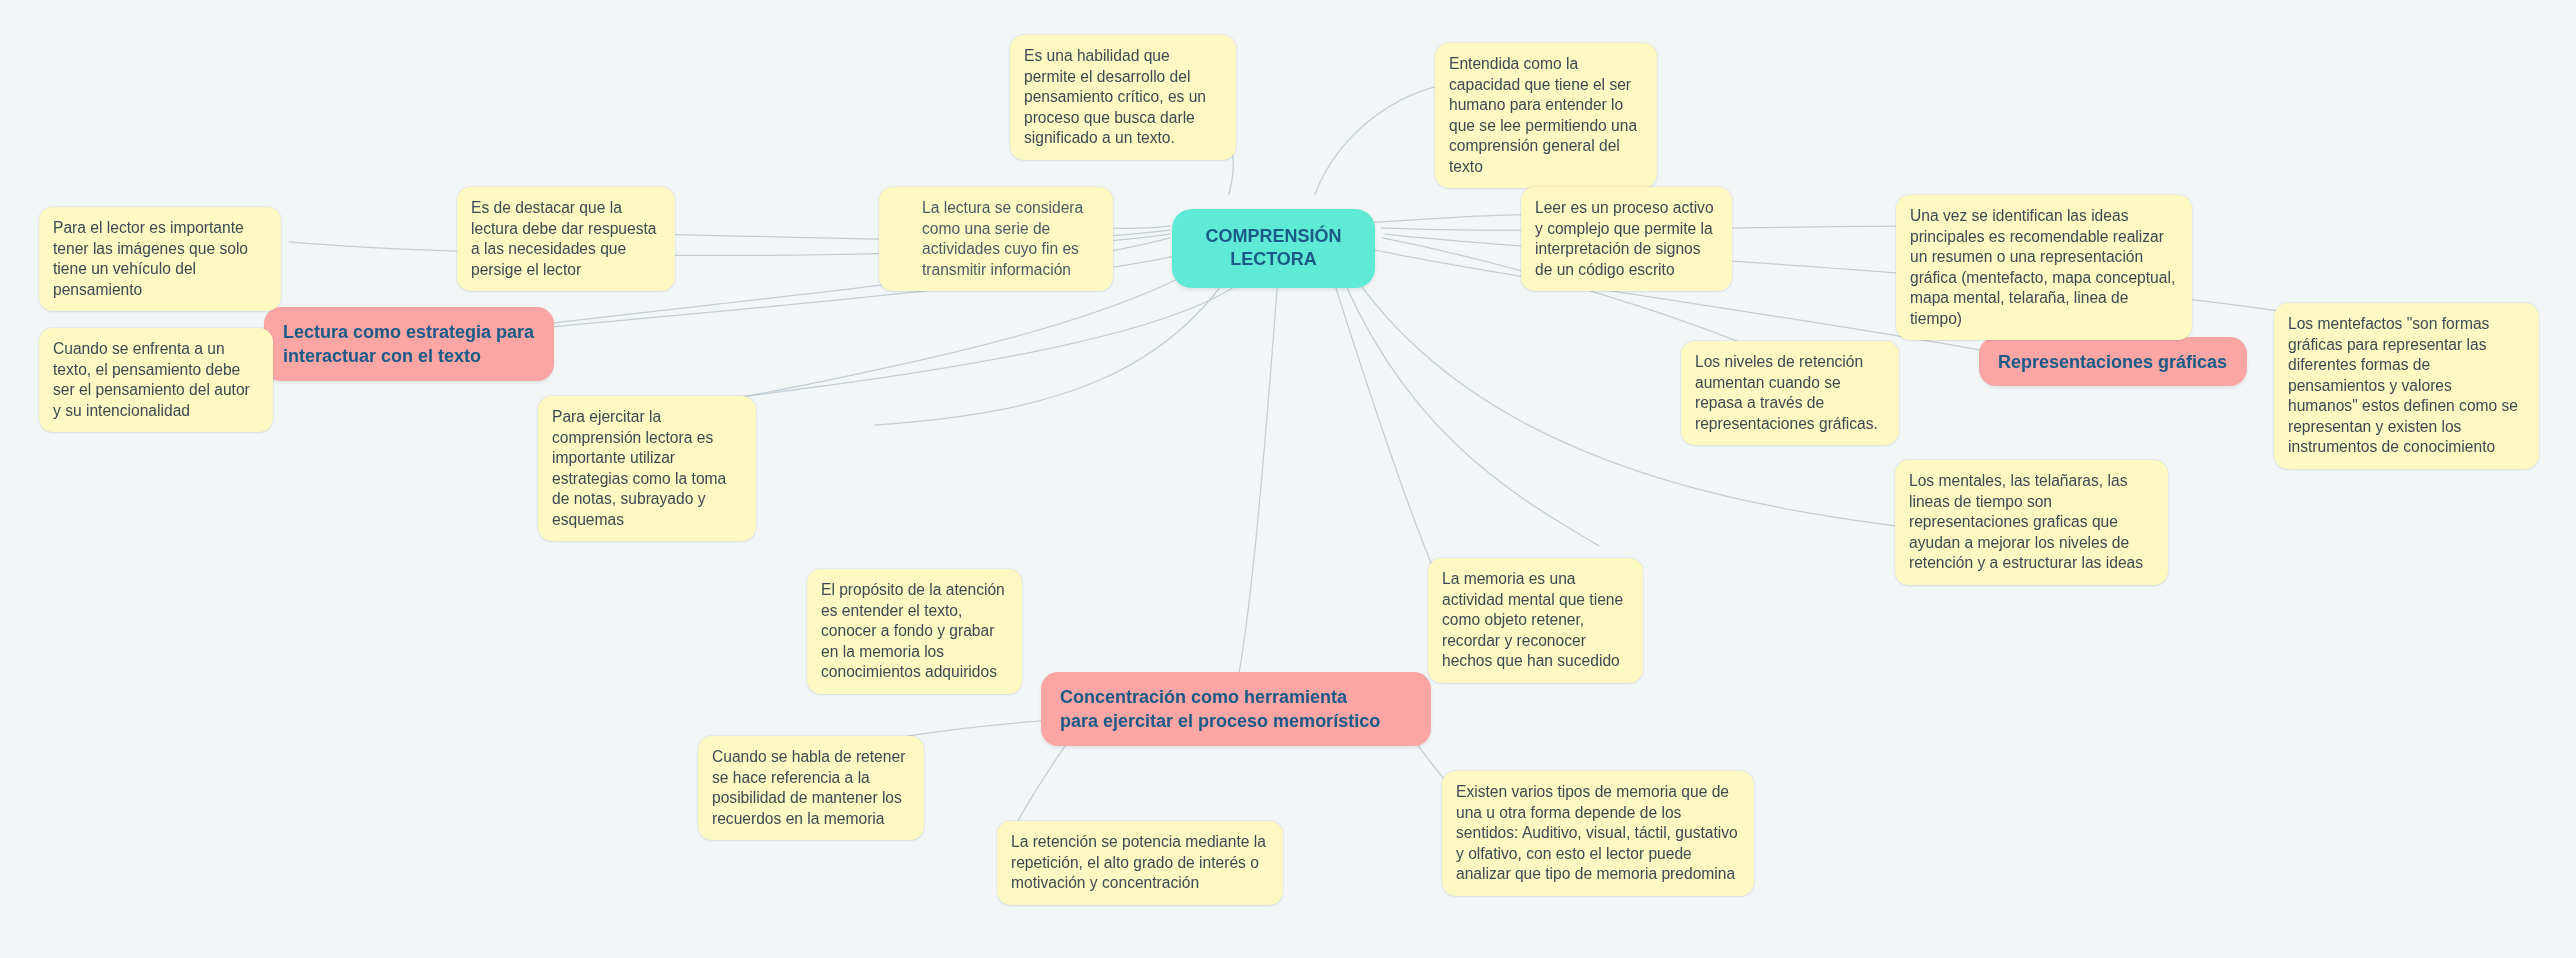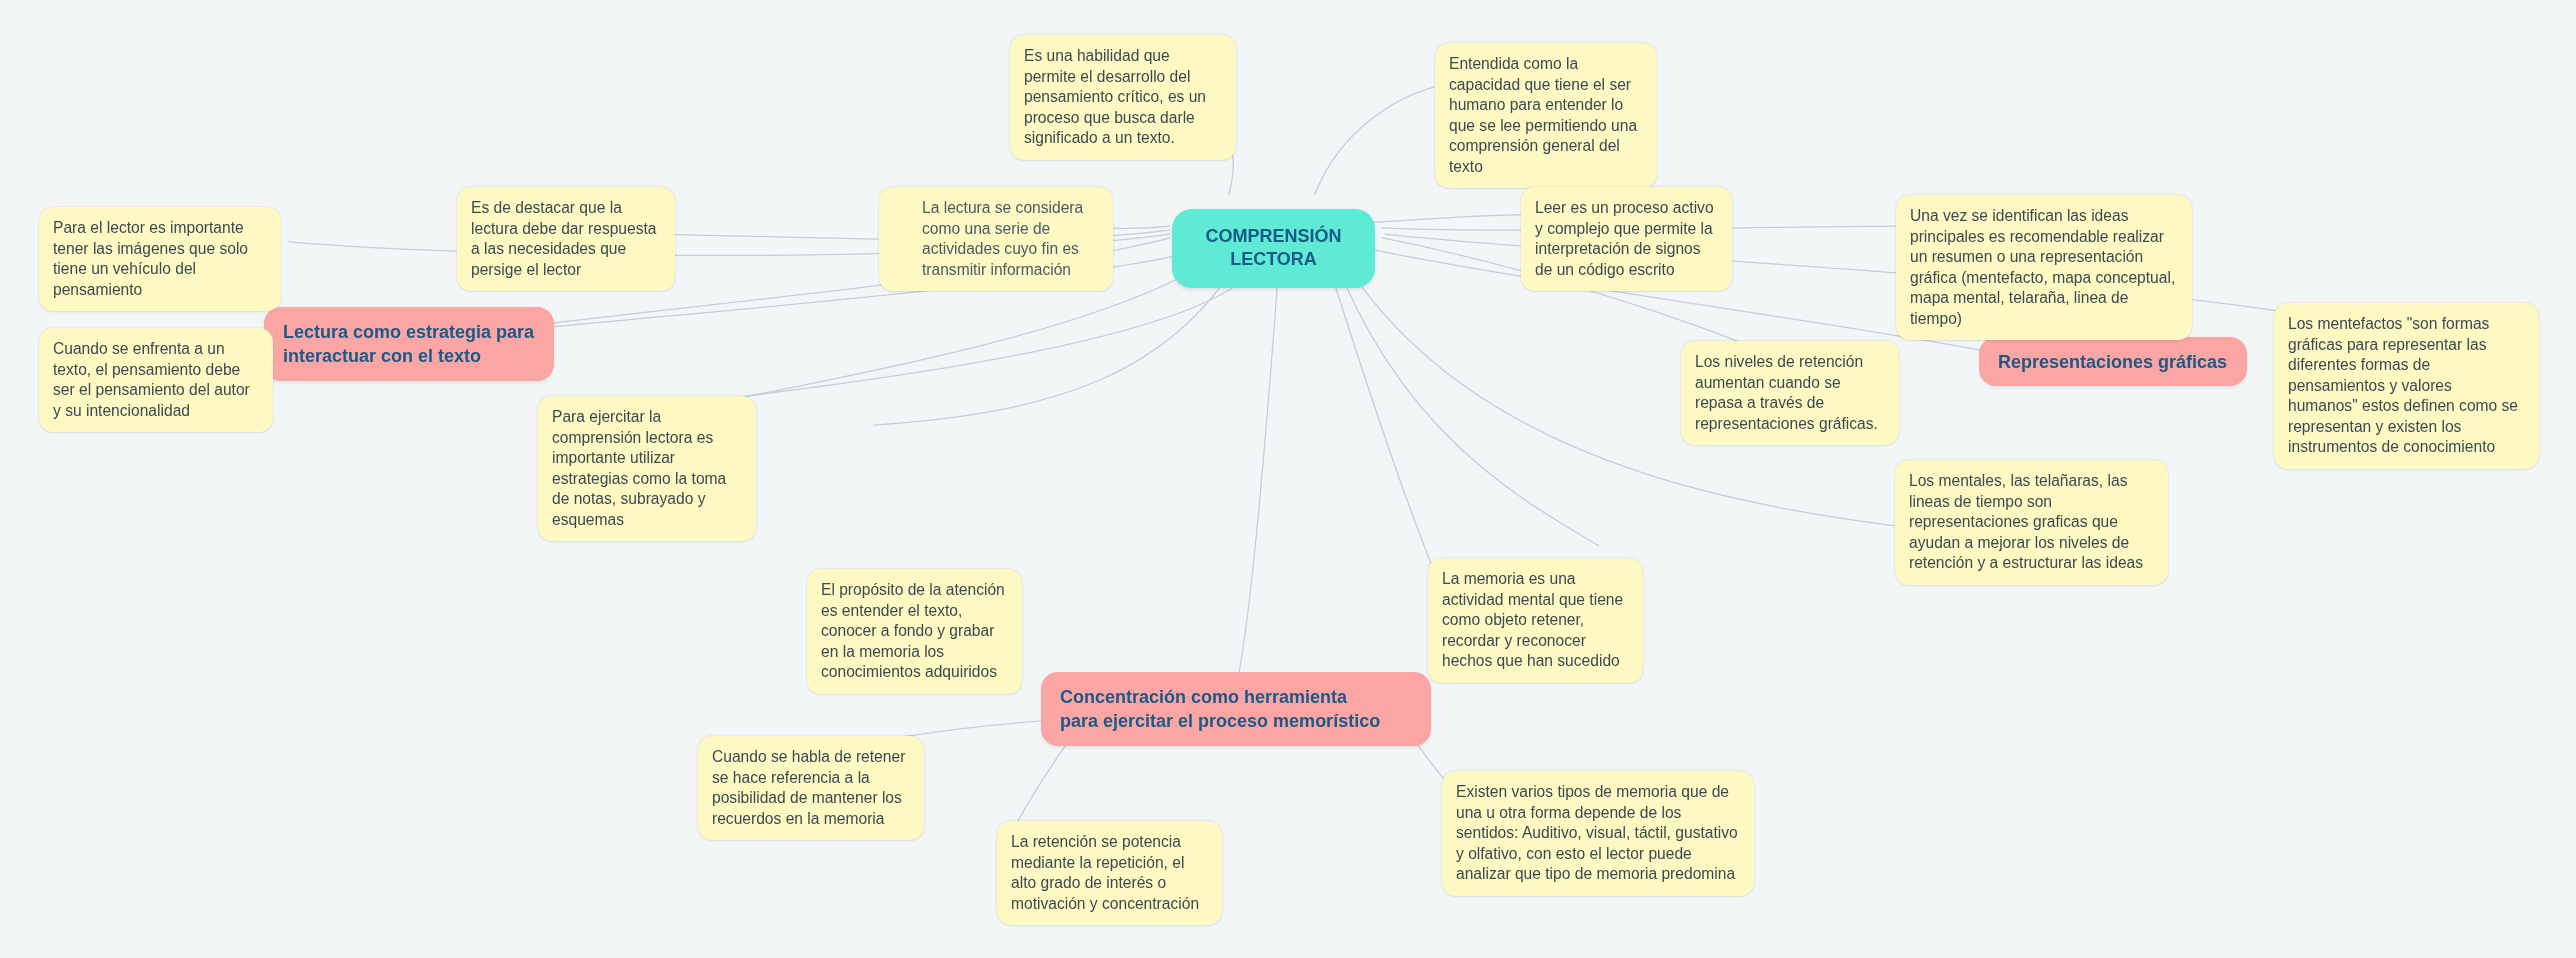--- a/index.html
+++ b/index.html
@@ -138,18 +138,18 @@
   <div class="node" style="left:538px; top:396px; width:218px;">Para ejercitar la comprensión lectora es importante utilizar estrategias como la toma de notas, subrayado y esquemas</div>
 
   <div class="node" style="left:1895px; top:460px; width:273px;">Los mentales, las telañaras, las lineas de tiempo son representaciones graficas que ayudan a mejorar los niveles de retención y a estructurar las ideas</div>
 
   <div class="node" style="left:807px; top:555px; width:215px;margin-top:14px;">El propósito de la atención es entender el texto, conocer a fondo y grabar en la memoria los conocimientos adquiridos</div>
 
   <div class="node" style="left:1428px; top:558px; width:215px;">La memoria es una actividad mental que tiene como objeto retener, recordar y reconocer hechos que han sucedido</div>
 
   <div class="node" style="left:698px; top:736px; width:226px;">Cuando se habla de retener se hace referencia a la posibilidad de mantener los recuerdos en la memoria</div>
 
-  <div class="node" style="left:997px; top:821px; width:225px;">La retención se potencia mediante la repetición, el alto grado de interés o motivación y concentración</div>
+  <div class="node" style="left:997px; top:821px; width:286px;">La retención se potencia mediante la repetición, el alto grado de interés o motivación y concentración</div>
 
   <div class="node" style="left:1442px; top:771px; width:312px;">Existen varios tipos de memoria que de una u otra forma depende de los sentidos: Auditivo, visual, táctil, gustativo y olfativo, con esto el lector puede analizar que tipo de memoria predomina</div>
 
 </div>
 
 
 </body></html>

